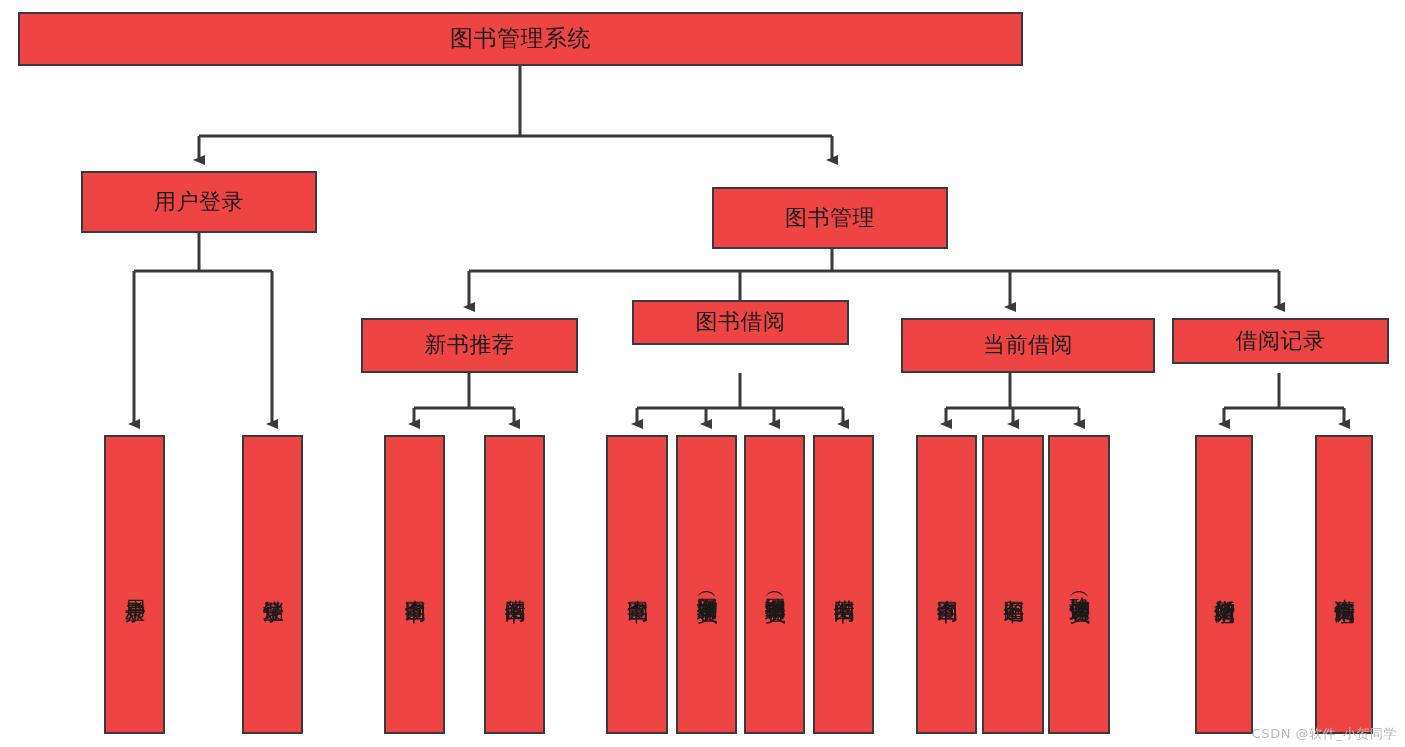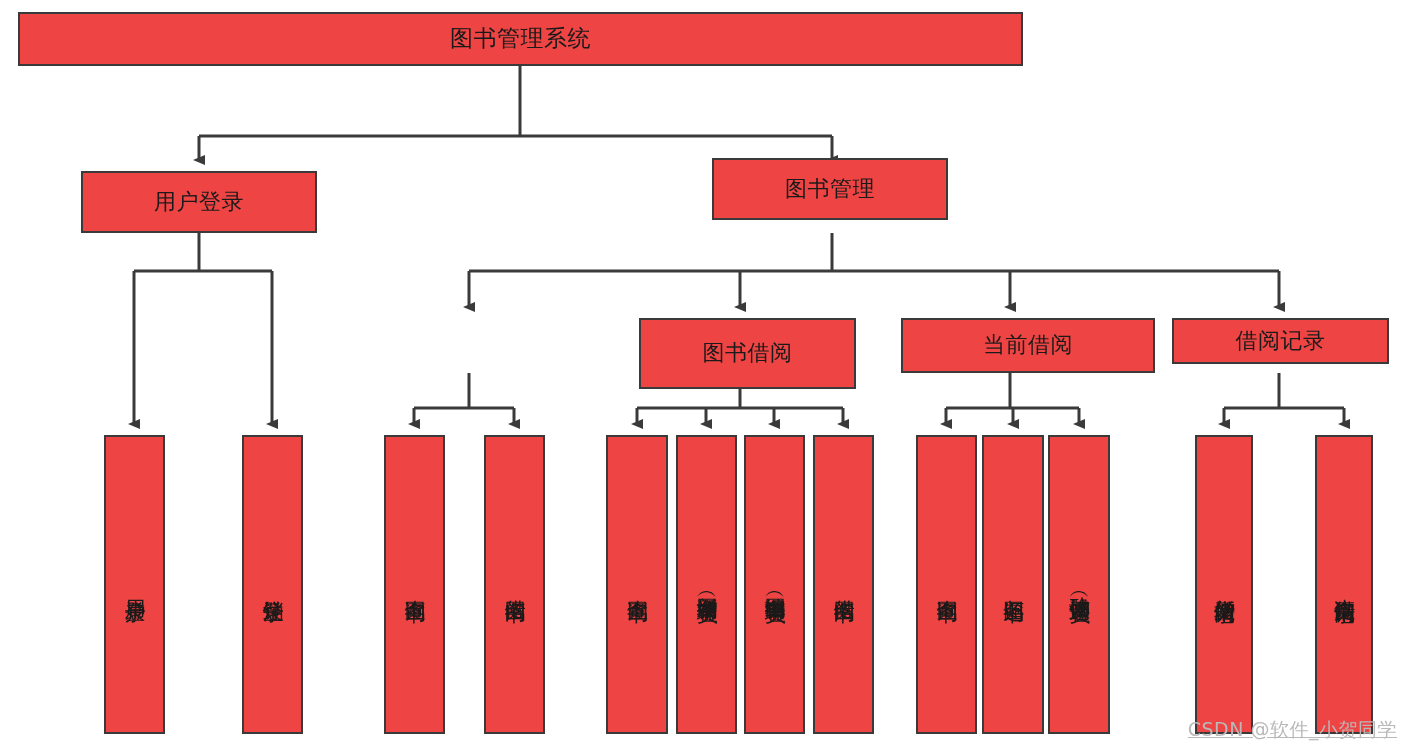--- a/index.html
+++ b/index.html
@@ -51,26 +51,25 @@
     padding: 6px 0;
     justify-content: center;
     align-items: center;
     text-align: center;
     white-space: normal;
   }
   .watermark {
     position: absolute;
     right: 8px;
     bottom: 4px;
-    font-size: 19px;
+    font-size: 13px;
     color: #b9b9b9;
     letter-spacing: 0.5px;
     white-space: nowrap;
     pointer-events: none;
-    text-decoration: underline;
   }
 </style>
 </head>
 <body>
 
 <div id="canvas">
 
   <svg class="edges" viewBox="0 0 1405 747">
     <defs>
       <marker id="arrow" markerWidth="12" markerHeight="12" refX="5" refY="6" orient="auto" markerUnits="userSpaceOnUse">
@@ -118,23 +117,24 @@
       <path d="M1224,408 L1344,408"></path>
       <path d="M1224,408 L1224,424" marker-end="url(#arrow)"></path>
       <path d="M1344,408 L1344,424" marker-end="url(#arrow)"></path>
 
     </g>
   </svg>
 
   <div class="node h root" style="left:18px; top:12px; width:1005px; height:54px;">图书管理系统</div>
 
   <div class="node h" style="left:81px; top:171px; width:236px; height:62px;">用户登录</div>
-  <div class="node h" style="left:712px; top:158px; width:236px; height:62px;">图书管理</div>
+  <div class="node h" style="left:712px; top:187px; width:236px; height:62px;">图书管理</div>
 
-  <div class="node h" style="left:632px; top:318px; width:217px; height:71px;margin-left:7px;">图书借阅</div>
+  <div class="node h" style="left:361px; top:318px; width:217px; height:55px;">新书推荐</div>
+  <div class="node h" style="left:632px; top:300px; width:217px; height:45px;">图书借阅</div>
   <div class="node h" style="left:901px; top:318px; width:254px; height:55px;">当前借阅</div>
   <div class="node h" style="left:1172px; top:318px; width:217px; height:46px;">借阅记录</div>
 
   <div class="node v" style="left:104px; top:435px; width:61px; height:299px;">用户登录</div>
   <div class="node v" style="left:242px; top:435px; width:61px; height:299px;">注销登录</div>
 
   <div class="node v" style="left:384px; top:435px; width:61px; height:299px;">查询图书</div>
   <div class="node v" style="left:484px; top:435px; width:61px; height:299px;">借阅图书</div>
 
   <div class="node v" style="left:606px; top:435px; width:62px; height:299px;">查询图书</div>

